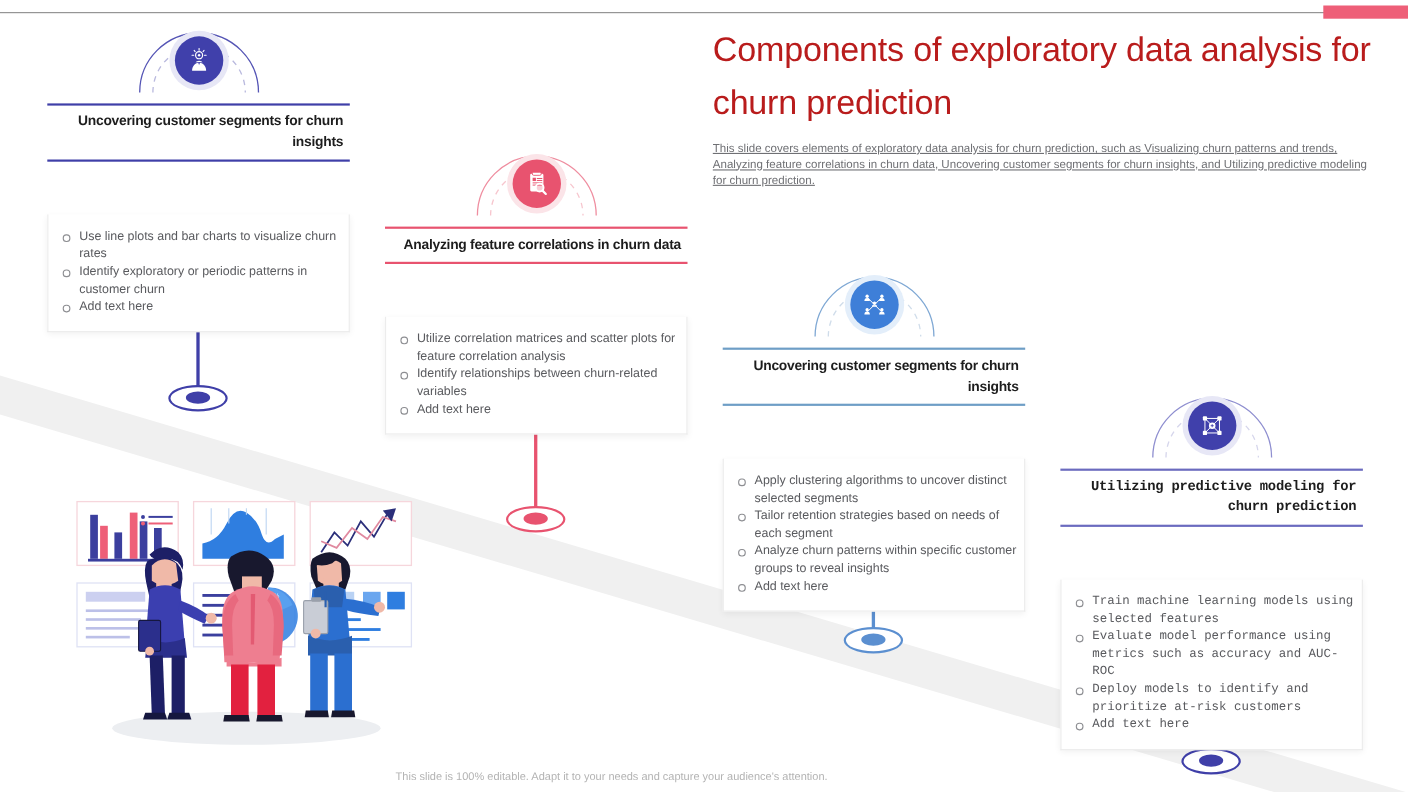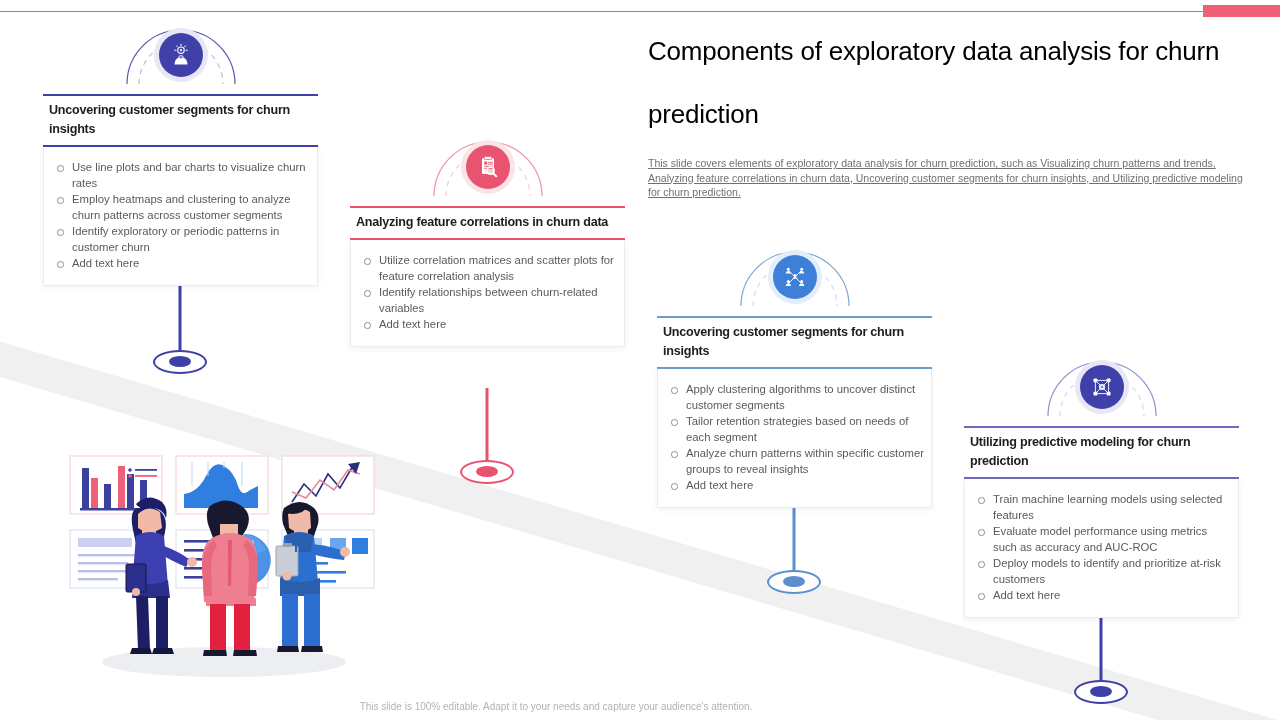--- a/index.html
+++ b/index.html
@@ -35,24 +35,24 @@
     width: 1700px; height: 34px;
     background: #f0f0f0;
     transform: rotate(16.5deg);
     transform-origin: 0 0;
     z-index: 0;
   }
 
   
   .header { position: absolute; left: 648px; top: 20px; width: 600px; z-index: 5;}
   .header h1 {
-    font-size: 26px;
+    font-size: 31px;
     font-weight: 400;
-    line-height: 63px;
-    color: #000000;
+    line-height: 49px;
+    color: #b91c1c;
     letter-spacing: -0.2px;
   }
   .header p {
     margin-top: 10px;
     font-size: 10.5px;
     line-height: 14.5px;
     color: #6f7074;
     width: 598px;
     text-decoration: underline;
   }
@@ -83,34 +83,35 @@
     position: absolute; left: 50%; top: 38px;
     transform: translateX(-50%);
     width: 0; height: 0;
   }
 
   .rule-top, .rule-bottom {
     height: 2px; width: 100%;
   }
   .rule-top { margin-bottom: 0; }
   .card-title {
-    text-align: left;
+    text-align: right;
     font-size: 12.6px;
     font-weight: bold;
     line-height: 19px;
     color: #1d1d1d;
     padding: 5px 6px 6px 6px;
     letter-spacing: -0.25px;
   }
   .card-body {
     background: #ffffff;
     border: 1px solid #ececec;
     border-top: none;
     box-shadow: 0 2px 6px rgba(0,0,0,0.06);
     padding: 12px 4px 14px 10px;
+    margin-top: 48px;
   }
   .card-body ul { list-style: none; }
   .card-body li {
     position: relative;
     padding-left: 18px;
     font-size: 11.3px;
     line-height: 16px;
     color: #595a5e;
     margin-bottom: 0px;
   }
@@ -218,21 +219,20 @@
           <path d="M3 2 L15 20 L27 2" fill="none" stroke="#5555b5" stroke-width="1.3"></path>
         </svg>
       </div>
     </div>
     <div class="rule-top" style="background:#3f3fa8;"></div>
     <div class="card-title">Uncovering customer segments for churn insights</div>
     <div class="rule-bottom" style="background:#3f3fa8;"></div>
     <div class="card-body">
       <ul>
         <li>Use line plots and bar charts to visualize churn rates</li>
-        <li>Employ heatmaps and clustering to analyze churn patterns across customer segments</li>
         <li>Identify exploratory or periodic patterns in customer churn</li>
         <li>Add text here</li>
       </ul>
     </div>
   </div>
 
   <div class="card" style="left:350px; top:128px; width:275px;">
     <div class="pin-wrap">
       <svg class="arcs" width="120" height="66" viewBox="0 0 120 66">
         <path d="M6 64 A54 54 0 0 1 114 64" fill="none" stroke="#ef8ea0" stroke-width="1.2"></path>
@@ -306,29 +306,29 @@
         <svg class="tail" width="30" height="22" viewBox="0 0 30 22" style="left:50%; top:37px; transform:translateX(-50%); position:absolute;">
           <path d="M3 2 L15 20 L27 2" fill="none" stroke="#7fa8d4" stroke-width="1.3"></path>
         </svg>
       </div>
     </div>
     <div class="rule-top" style="background:#6e9ec6;"></div>
     <div class="card-title">Uncovering customer segments for churn insights</div>
     <div class="rule-bottom" style="background:#6e9ec6;"></div>
     <div class="card-body">
       <ul>
-        <li>Apply clustering algorithms to uncover distinct customer segments</li>
+        <li>Apply clustering algorithms to uncover distinct selected segments</li>
         <li>Tailor retention strategies based on needs of each segment</li>
         <li>Analyze churn patterns within specific customer groups to reveal insights</li>
         <li>Add text here</li>
       </ul>
     </div>
   </div>
 
-  <div class="card" style="left:964px; top:348px; width:275px;">
+  <div class="card" style="left:964px; top:348px; width:275px;font-family:Liberation Mono, monospace;">
     <div class="pin-wrap">
       <svg class="arcs" width="120" height="66" viewBox="0 0 120 66">
         <path d="M6 64 A54 54 0 0 1 114 64" fill="none" stroke="#8f8fd0" stroke-width="1.2"></path>
         <path d="M18 64 A42 42 0 0 1 102 64" fill="none" stroke="#d6d6ec" stroke-width="1.2" stroke-dasharray="5 5"></path>
       </svg>
       <div class="pin">
         <div class="badge-glow" style="background:#e7e7f6;"></div>
         <div class="badge" style="background:#4040ab;">
           <svg width="26" height="26" viewBox="0 0 26 26">
             <g stroke="#ffffff" stroke-width="0.9" fill="none">

